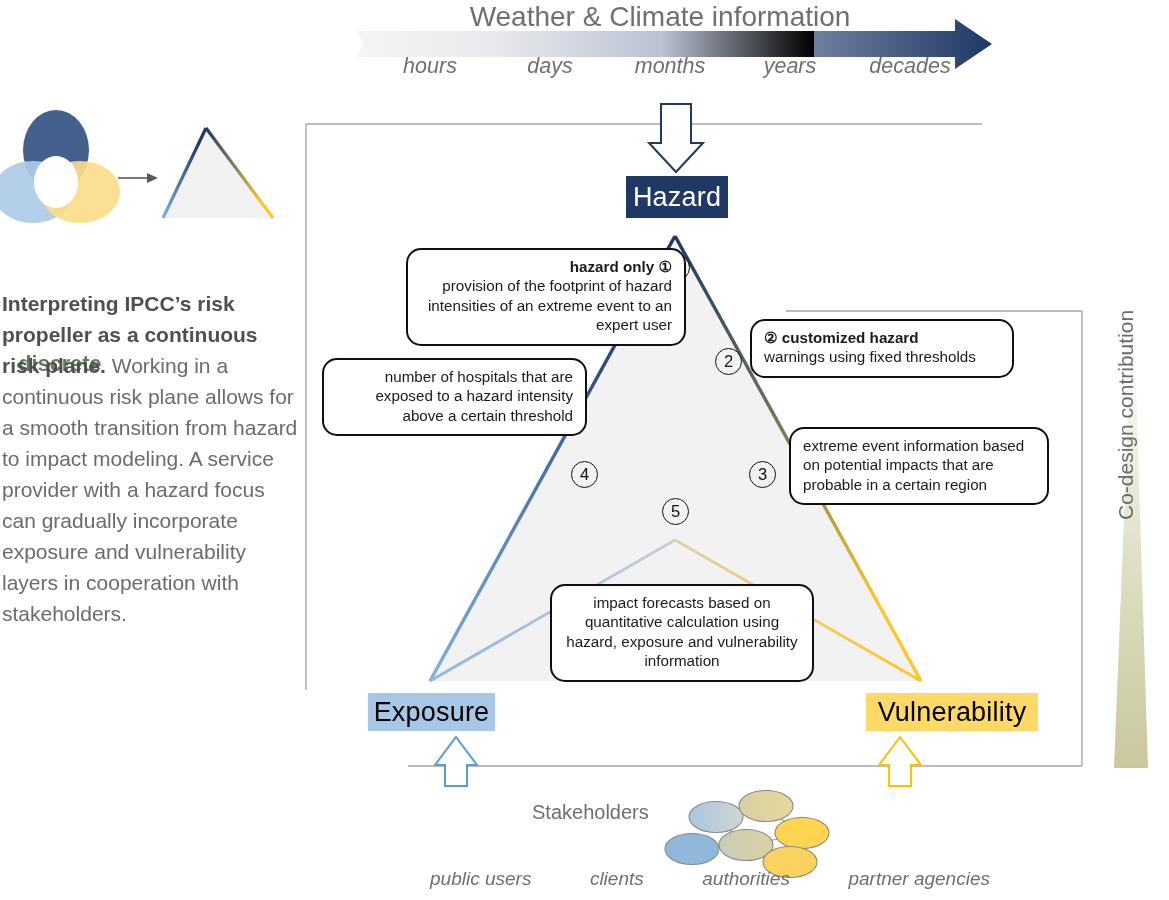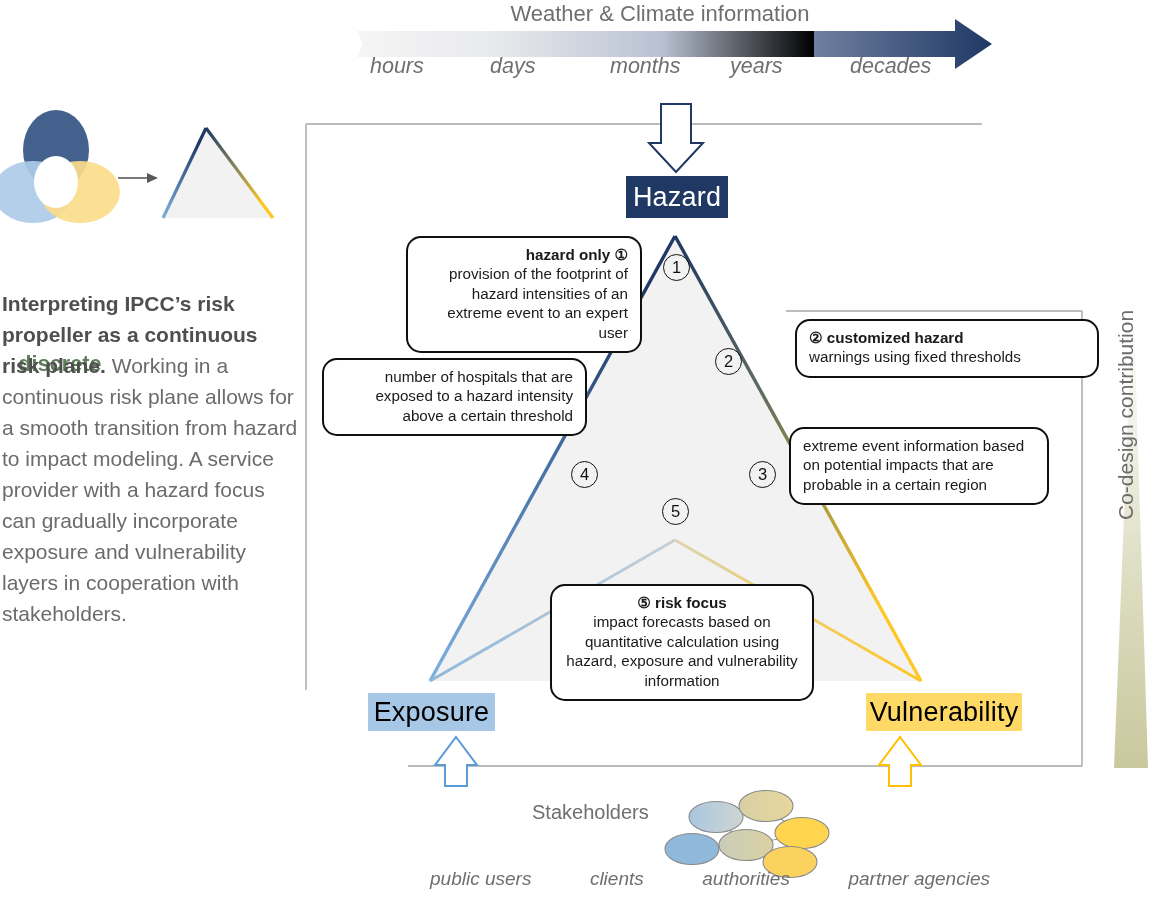--- a/index.html
+++ b/index.html
@@ -47,34 +47,34 @@
     font-family: "Liberation Sans", sans-serif;
   }
   .caption b { color: #4f4f4f; font-weight: 700; }
 
   
   .hdr-title {
     position: absolute;
     left: 380px; top: 1px;
     width: 560px;
     text-align: center;
-    font-size: 22px;
+    font-size: 28px;
     color: #6f6f6f;
   }
   .tick-row {
     position: absolute;
     left: 370px; top: 54px;
     width: 600px;
     display: flex;
     justify-content: space-between;
     font-style: italic;
     font-size: 21.5px;
     color: #6f6f6f;
   }
-  .tick-row span { text-align: left; flex: 1 1 0; }
+  .tick-row span { text-align: center; flex: 1 1 0; }
 
   
   .node-box {
     position: absolute;
     display: flex; align-items: center; justify-content: center;
     font-size: 27px;
     letter-spacing: .2px;
     white-space: nowrap;
   }
   #hazard-box {
@@ -84,21 +84,21 @@
     color: #ffffff;
   }
   #exposure-box {
     left: 368px; top: 693px;
     width: 127px; height: 38px;
     background: #a7c7e7;
     color: #000000;
   }
   #vulnerability-box {
     left: 866px; top: 693px;
-    width: 156px; height: 38px;
+    width: 172px; height: 38px;
     background: #ffd966;
     color: #000000;
     text-align: right;
   }
 
   
   .callout {
     position: absolute;
     background: #ffffff;
     border: 2.1px solid #0f0f0f;
@@ -108,22 +108,22 @@
     line-height: 19.4px;
     color: #1a1a1a;
     z-index: 5;
   }
   .callout .c-title { font-weight: 700; display: block; }
   .callout .c-body { display: block; }
   .c-right  { text-align: right; }
   .c-left   { text-align: left; }
   .c-center { text-align: center; }
 
-  #callout-1 { left: 406px; top: 236px; width: 236px; }
-  #callout-2 { left: 750px; top: 319px; width: 304px; margin-left: 45px; }
+  #callout-1 { left: 406px; top: 248px; width: 280px; }
+  #callout-2 { left: 750px; top: 319px; width: 264px; }
   #callout-3 { left: 789px; top: 427px; width: 260px; }
   #callout-4 { left: 322px; top: 358px; width: 265px; }
   #callout-5 { left: 550px; top: 584px; width: 264px; }
 
   
   .num-marker {
     position: absolute;
     width: 27px; height: 27px;
     border: 1.8px solid #111111;
     border-radius: 50%;
@@ -370,21 +370,20 @@
 
   <div class="callout c-left" id="callout-3">
     <span class="c-body">extreme event information based on potential impacts that are probable in a certain region</span>
   </div>
 
   <div class="callout c-right" id="callout-4">
     <span class="c-body">number of hospitals that are exposed to a hazard intensity above a certain threshold</span>
   </div>
 
   <div class="callout c-center" id="callout-5">
-    <span class="c-title">⑤ risk focus</span>
     <span class="c-body">impact forecasts based on quantitative calculation using hazard, exposure and vulnerability information</span>
   </div>
 
   <div class="num-marker" id="mk-1">1</div>
   <div class="num-marker" id="mk-2">2</div>
   <div class="num-marker" id="mk-3">3</div>
   <div class="num-marker" id="mk-4">4</div>
   <div class="num-marker" id="mk-5">5</div>
 
   <div class="stk-label">Stakeholders</div>

